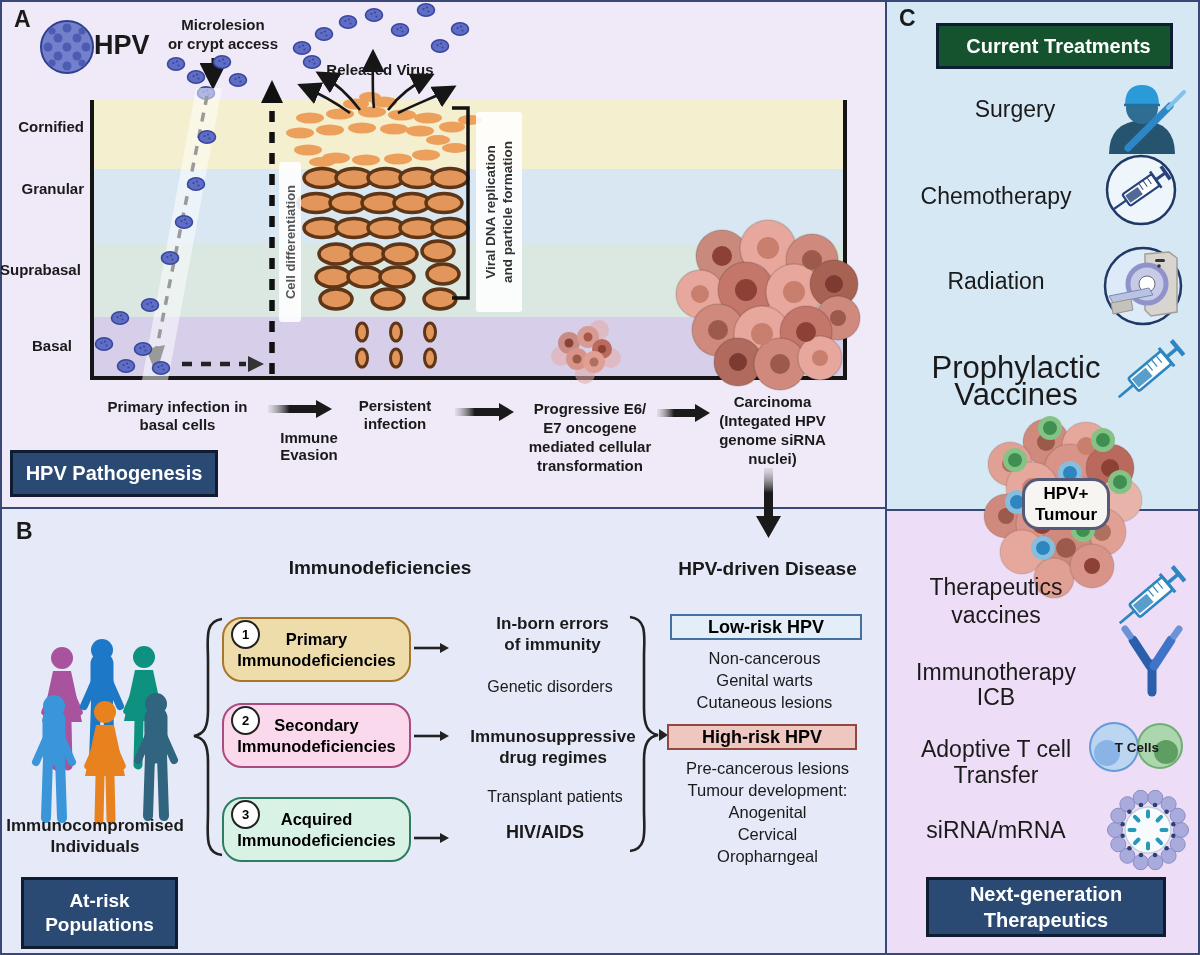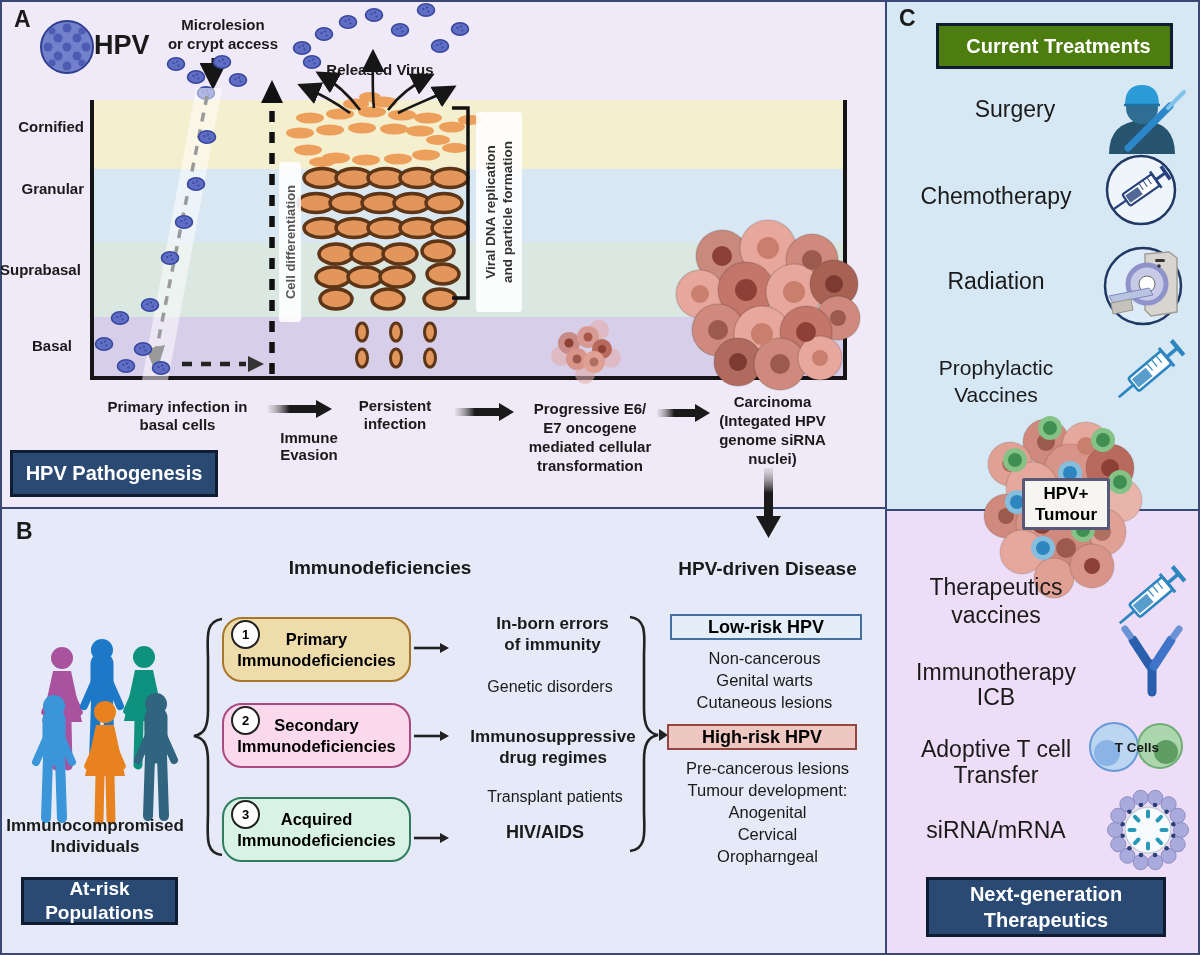--- a/index.html
+++ b/index.html
@@ -12,21 +12,21 @@
   .rbox{position:absolute;display:flex;align-items:center;justify-content:center;text-align:center;
     box-sizing:border-box;font-weight:bold;white-space:pre-line;z-index:6;}
   .numcirc{position:absolute;width:25px;height:25px;border-radius:50%;background:#fff;border:2px solid #222;
     display:flex;align-items:center;justify-content:center;font-weight:bold;font-size:13px;z-index:7;}
   .vlabel{position:absolute;display:flex;align-items:center;justify-content:center;text-align:center;
     background:rgba(255,255,255,0.88);transform:rotate(-90deg);white-space:pre-line;z-index:5;border-radius:3px;}
   #epi{position:absolute;left:90px;top:100px;width:757px;height:280px;box-sizing:border-box;
     border-left:4px solid #151515;border-right:4px solid #151515;border-bottom:4px solid #151515;z-index:1;}
   .band{width:100%;}
   #art{position:absolute;left:0;top:0;z-index:4;pointer-events:none;}
-  .pill{position:absolute;background:#f7f5f1;border:3px solid #565a78;border-radius:2px;display:flex;
+  .pill{position:absolute;background:#f7f5f1;border:3px solid #565a78;border-radius:17px;display:flex;
     align-items:center;justify-content:center;text-align:center;font-weight:bold;white-space:pre-line;z-index:6;}
 </style>
 </head>
 <body>
 
 <div id="fig">
 
   <div class="panel" style="left: 0px; top: 0px; width: 887px; height: 509px; background: rgb(240, 233, 248);"></div>
   <div class="panel" style="left: 0px; top: 507px; width: 887px; height: 448px; background: rgb(230, 234, 248);"></div>
   <div class="panel" style="left: 885px; top: 0px; width: 315px; height: 511px; background: rgb(215, 232, 245);"></div>
@@ -531,30 +531,30 @@
   <div class="t" style="left:662px;top:647px;width:205px;font-size:16.5px;line-height:22px;">Non-cancerous
 Genital warts
 Cutaneous lesions</div>
   <div class="rbox" style="left: 667px; top: 724px; width: 190px; height: 26px; border: 2px solid rgb(148, 71, 62); font-size: 18px; background: rgb(238, 199, 193);">High-risk HPV</div>
   <div class="t" style="left:655px;top:757px;width:225px;font-size:16.5px;line-height:22px;">Pre-cancerous lesions
 Tumour development:
 Anogenital
 Cervical
 Oropharngeal</div>
 
-  <div class="navybox" style="left: 21px; top: 877px; width: 157px; height: 48px; font-size: 19px; line-height: 24px; background: rgb(42, 74, 116);">At-risk
+  <div class="navybox" style="left: 21px; top: 877px; width: 157px; height: 72px; font-size: 19px; line-height: 24px; background: rgb(42, 74, 116);">At-risk
 Populations</div>
 
   <div class="t b" style="left:899px;top:5px;font-size:23px;">C</div>
-  <div class="navybox" style="left: 936px; top: 23px; width: 237px; height: 46px; font-size: 20px; background: #4d7c0f; padding-left: 8px;">Current Treatments</div>
+  <div class="navybox" style="left: 936px; top: 23px; width: 237px; height: 46px; font-size: 20px; background: #14532d; padding-left: 8px;">Current Treatments</div>
 
   <div class="t" style="left:886px;top:96px;width:220px;font-size:23px;padding-left:19px;">Surgery</div>
   <div class="t" style="left:886px;top:183px;width:220px;font-size:23px;">Chemotherapy</div>
   <div class="t" style="left:886px;top:268px;width:220px;font-size:23px;">Radiation</div>
-  <div class="t" style="left:886px;top:354px;width:220px;font-size:21px;line-height:27px;">Prophylactic
+  <div class="t" style="left:886px;top:354px;width:220px;font-size:31px;line-height:27px;padding-left:20px;">Prophylactic
 Vaccines</div>
 
   <div class="pill" style="left:1022px;top:478px;width:82px;height:46px;font-size:17px;line-height:21px;">HPV+
 Tumour</div>
 
   <div class="t" style="left:886px;top:573px;width:220px;font-size:23px;line-height:28px;">Therapeutics
 vaccines</div>
   <div class="t" style="left:886px;top:660px;width:220px;font-size:23px;line-height:25px;">Immunotherapy
 ICB</div>
   <div class="t" style="left:886px;top:736px;width:220px;font-size:23px;line-height:26px;">Adoptive T cell

